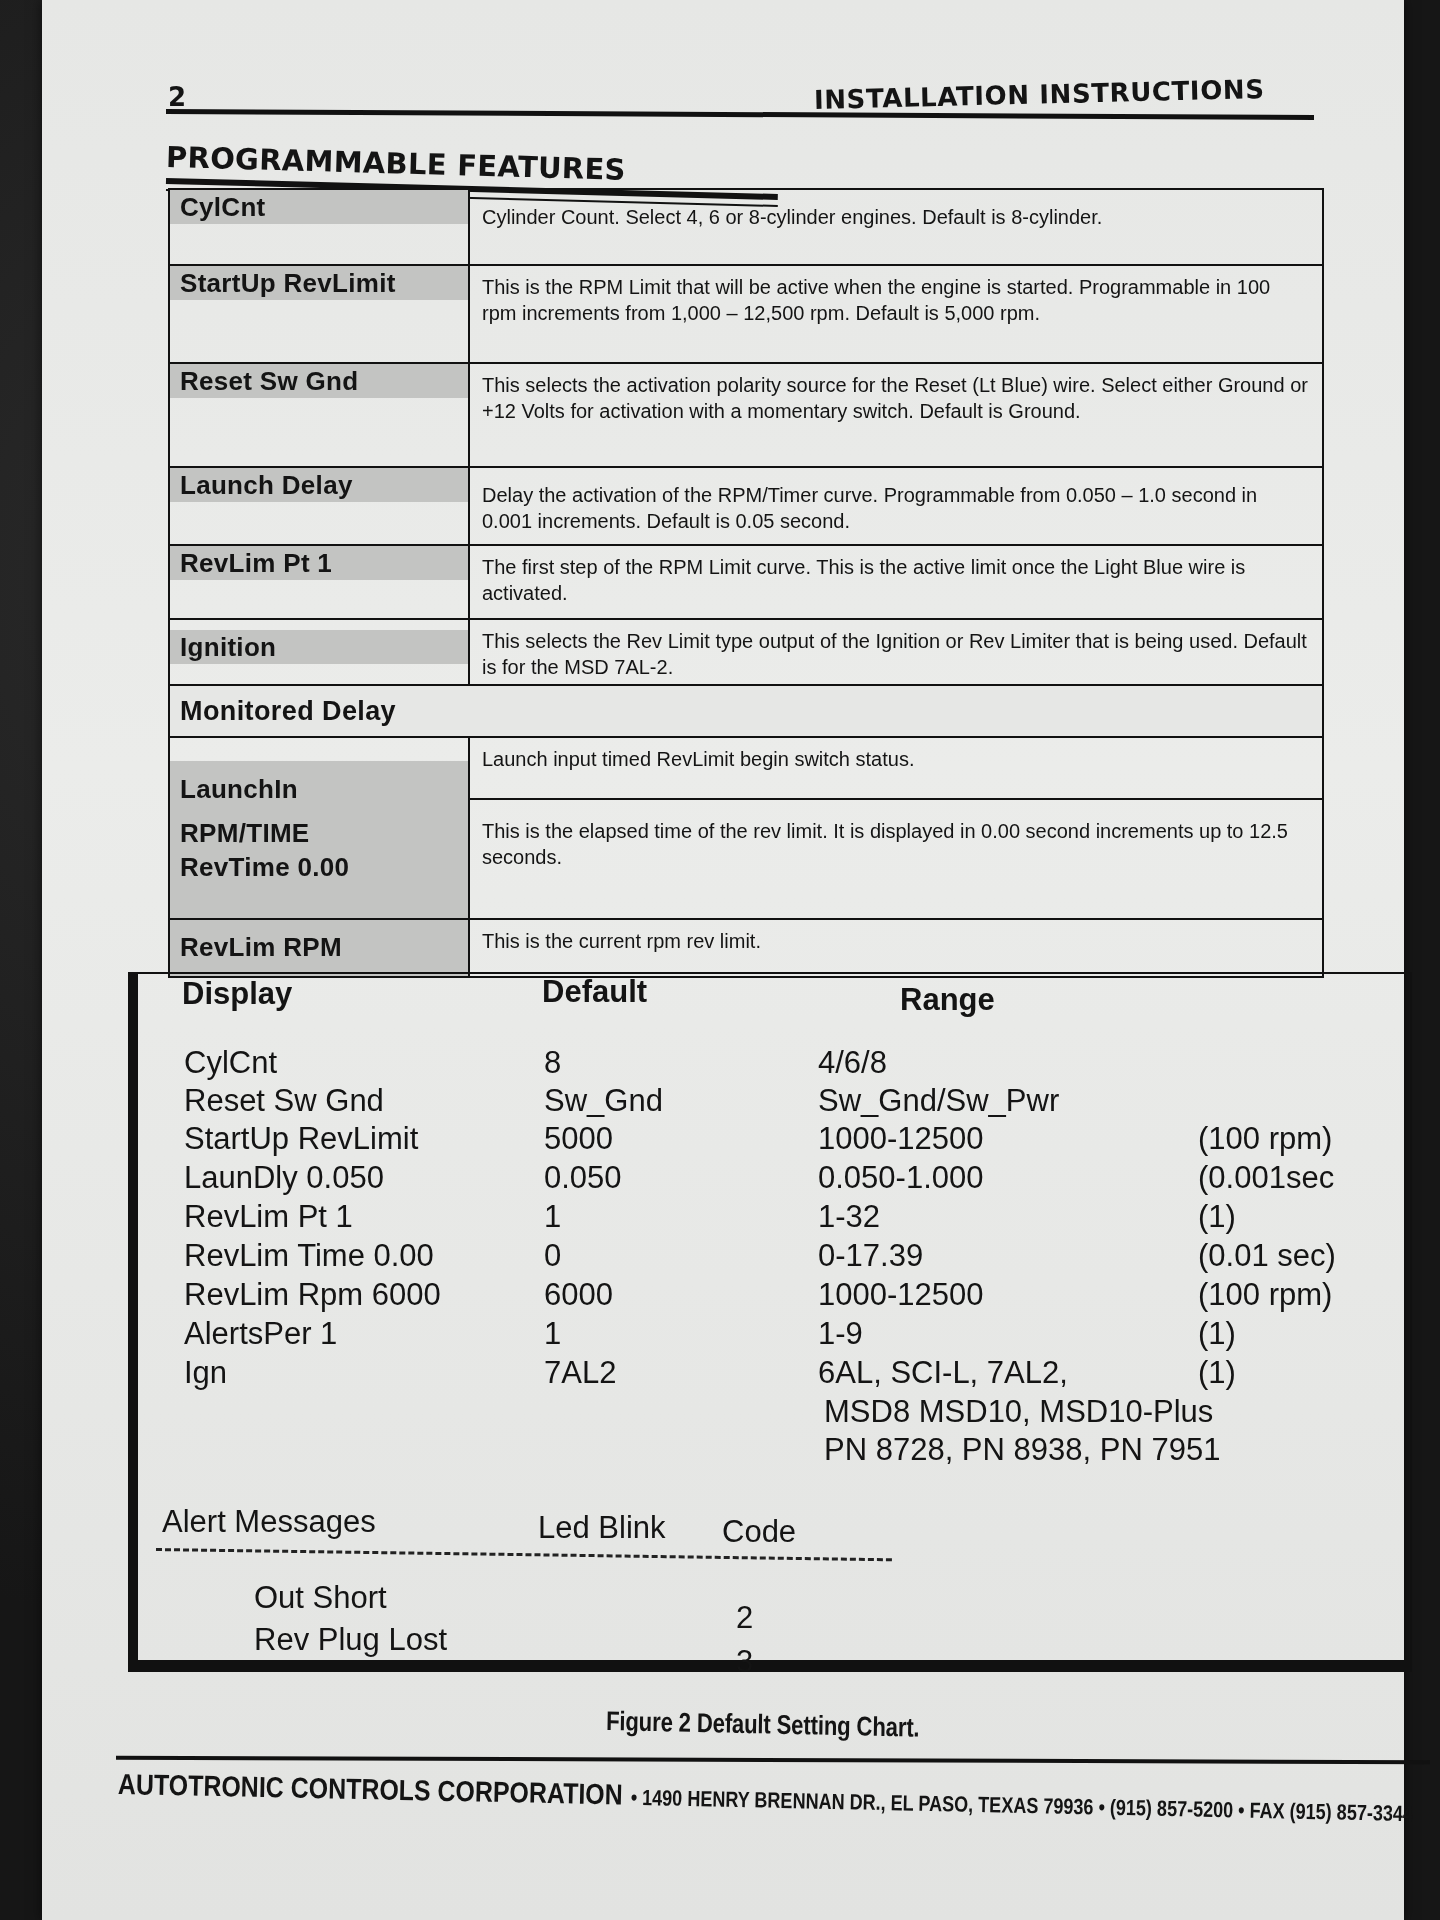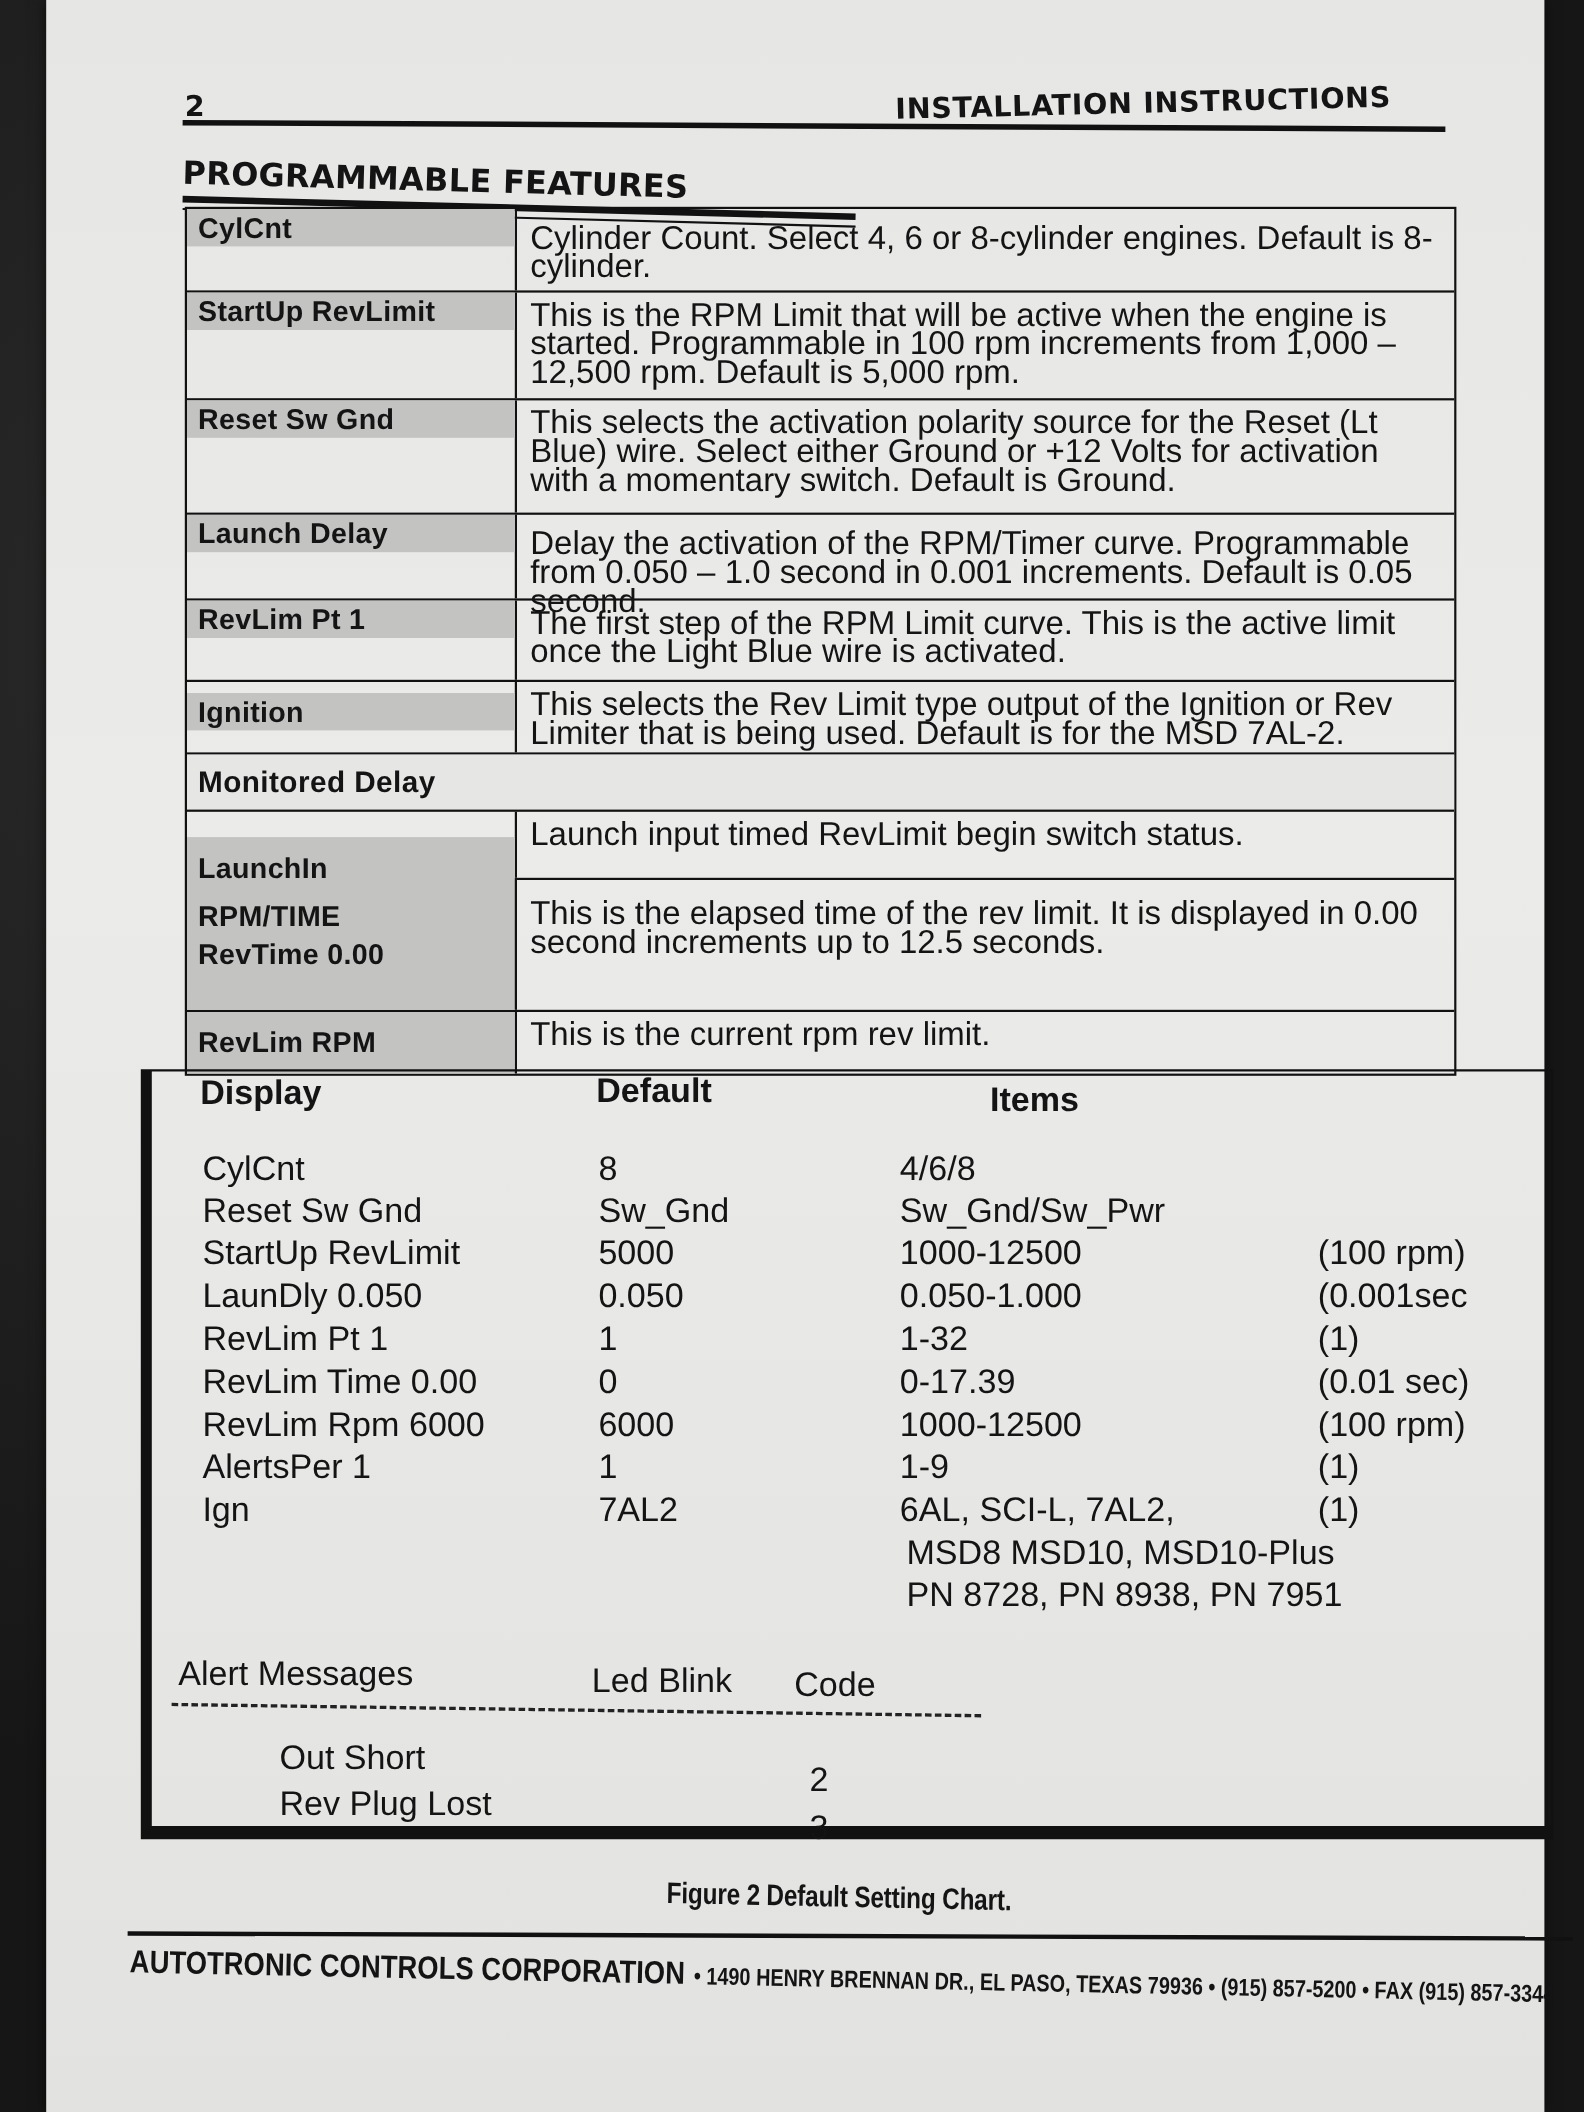--- a/index.html
+++ b/index.html
@@ -48,21 +48,21 @@
     width: 300px; flex: none; border-right: 2px solid #111;
     position: relative; padding: 0; box-sizing: border-box;
   }
   .fname .band {
     background: #c3c4c2; padding: 6px 10px; height: 34px; box-sizing: border-box;
     font: 700 26px "Liberation Sans", sans-serif; letter-spacing: 0.3px;
     display: flex; align-items: center;
   }
   .fname.tall .band { height: auto; padding: 14px 10px; line-height: 34px; display:block; }
   .fdesc {
-    flex: 1; padding: 8px 12px; font-size: 30px; line-height: 26px;
+    flex: 1; padding: 8px 12px; font-size: 20px; line-height: 26px;
   }
   .frow.header { background: #e6e7e5; }
   .frow.header .fsect {
     padding: 10px 10px; font: 700 27px "Liberation Sans", sans-serif;
     letter-spacing: 0.4px;
   }
 
   
   .chart {
     position: absolute; left: 86px; top: 972px; width: 1284px; height: 700px;
@@ -165,21 +165,21 @@
       <div class="fname" style="background:#c3c4c2">
           <div class="band" style="height:54px">RevLim RPM</div>
         </div>
       <div class="fdesc" style="">This is the current rpm rev limit.</div>
     </div>
   </div>
 
   <div class="chart">
     <div class="ch" style="left:44px;top:2px">Display</div>
     <div class="ch" style="left:404px;top:0px">Default</div>
-    <div class="ch" style="left:762px;top:8px">Items</div>
+    <div class="ch" style="left:762px;top:8px">Range</div>
 
     <div class="crow" style="top:72px">
       <span class="c-name">CylCnt</span>
       <span class="c-def">8</span>
       <span class="c-range">4/6/8</span>
       <span class="c-inc"></span>
     </div>
     <div class="crow" style="top:110px">
       <span class="c-name">Reset Sw Gnd</span>
       <span class="c-def">Sw_Gnd</span>

